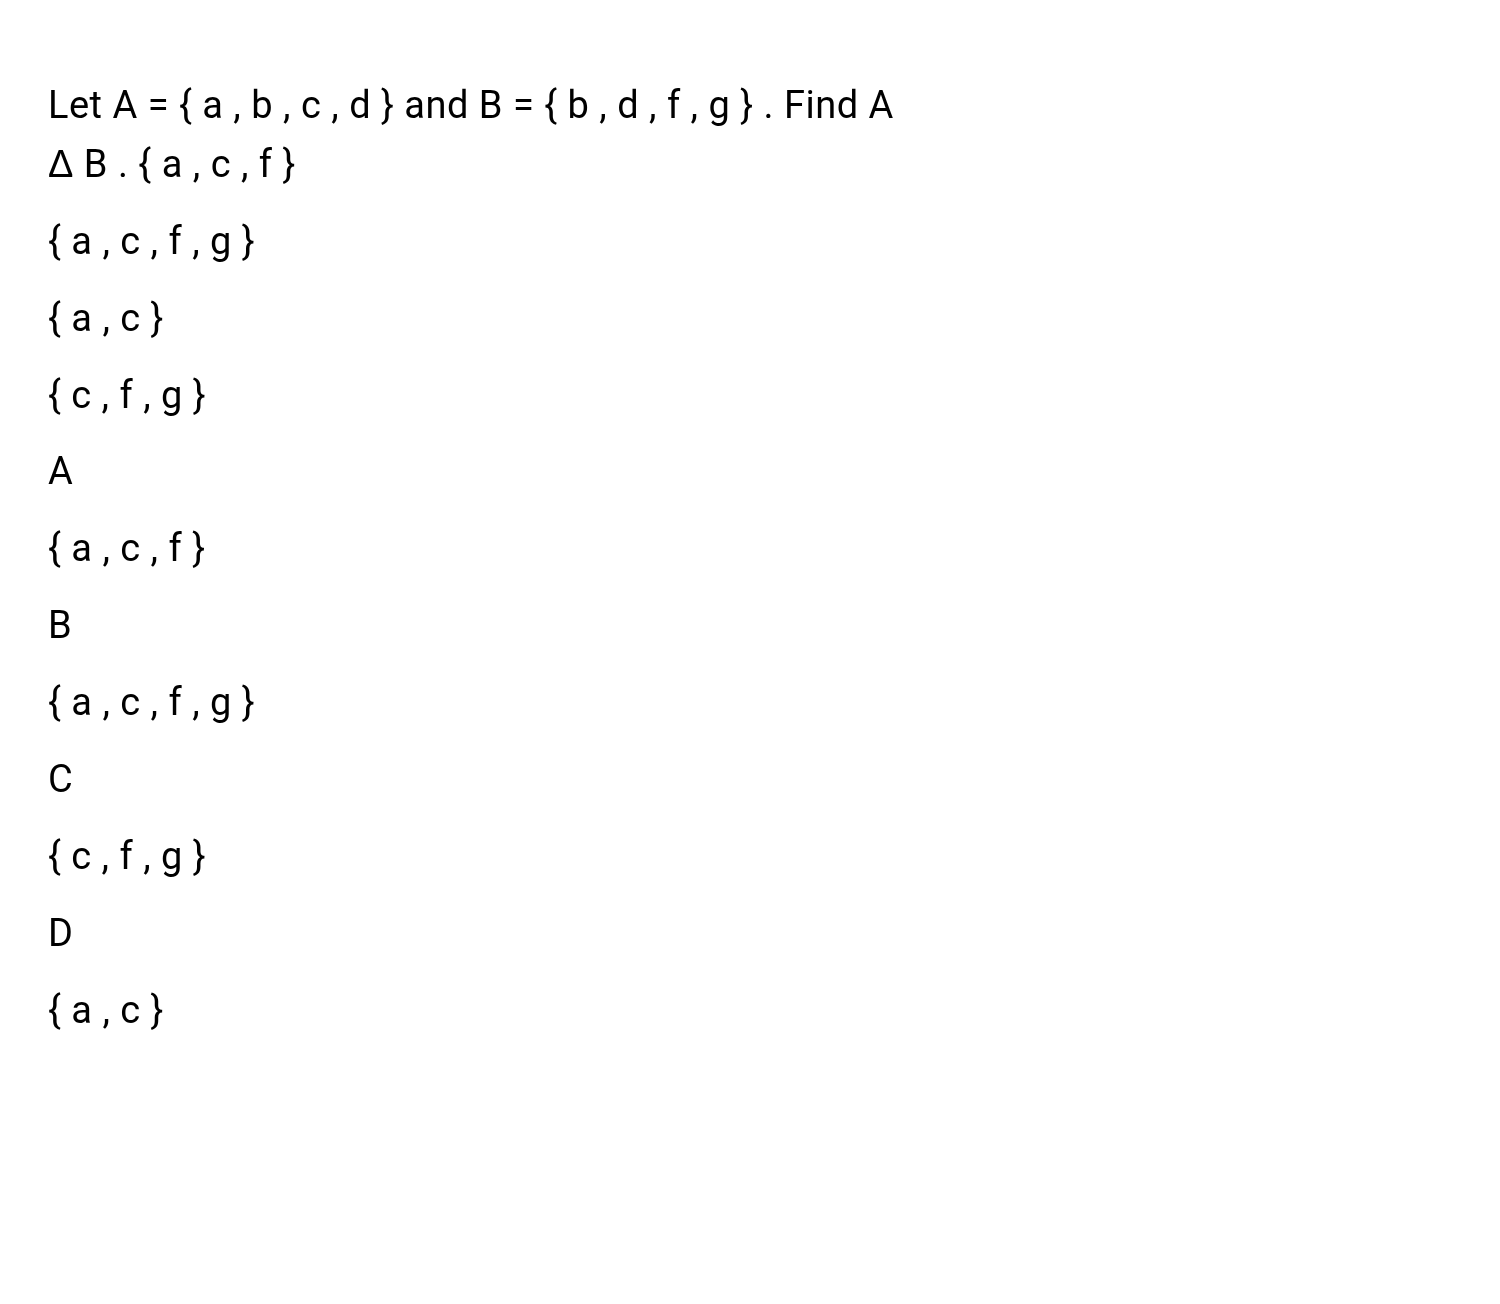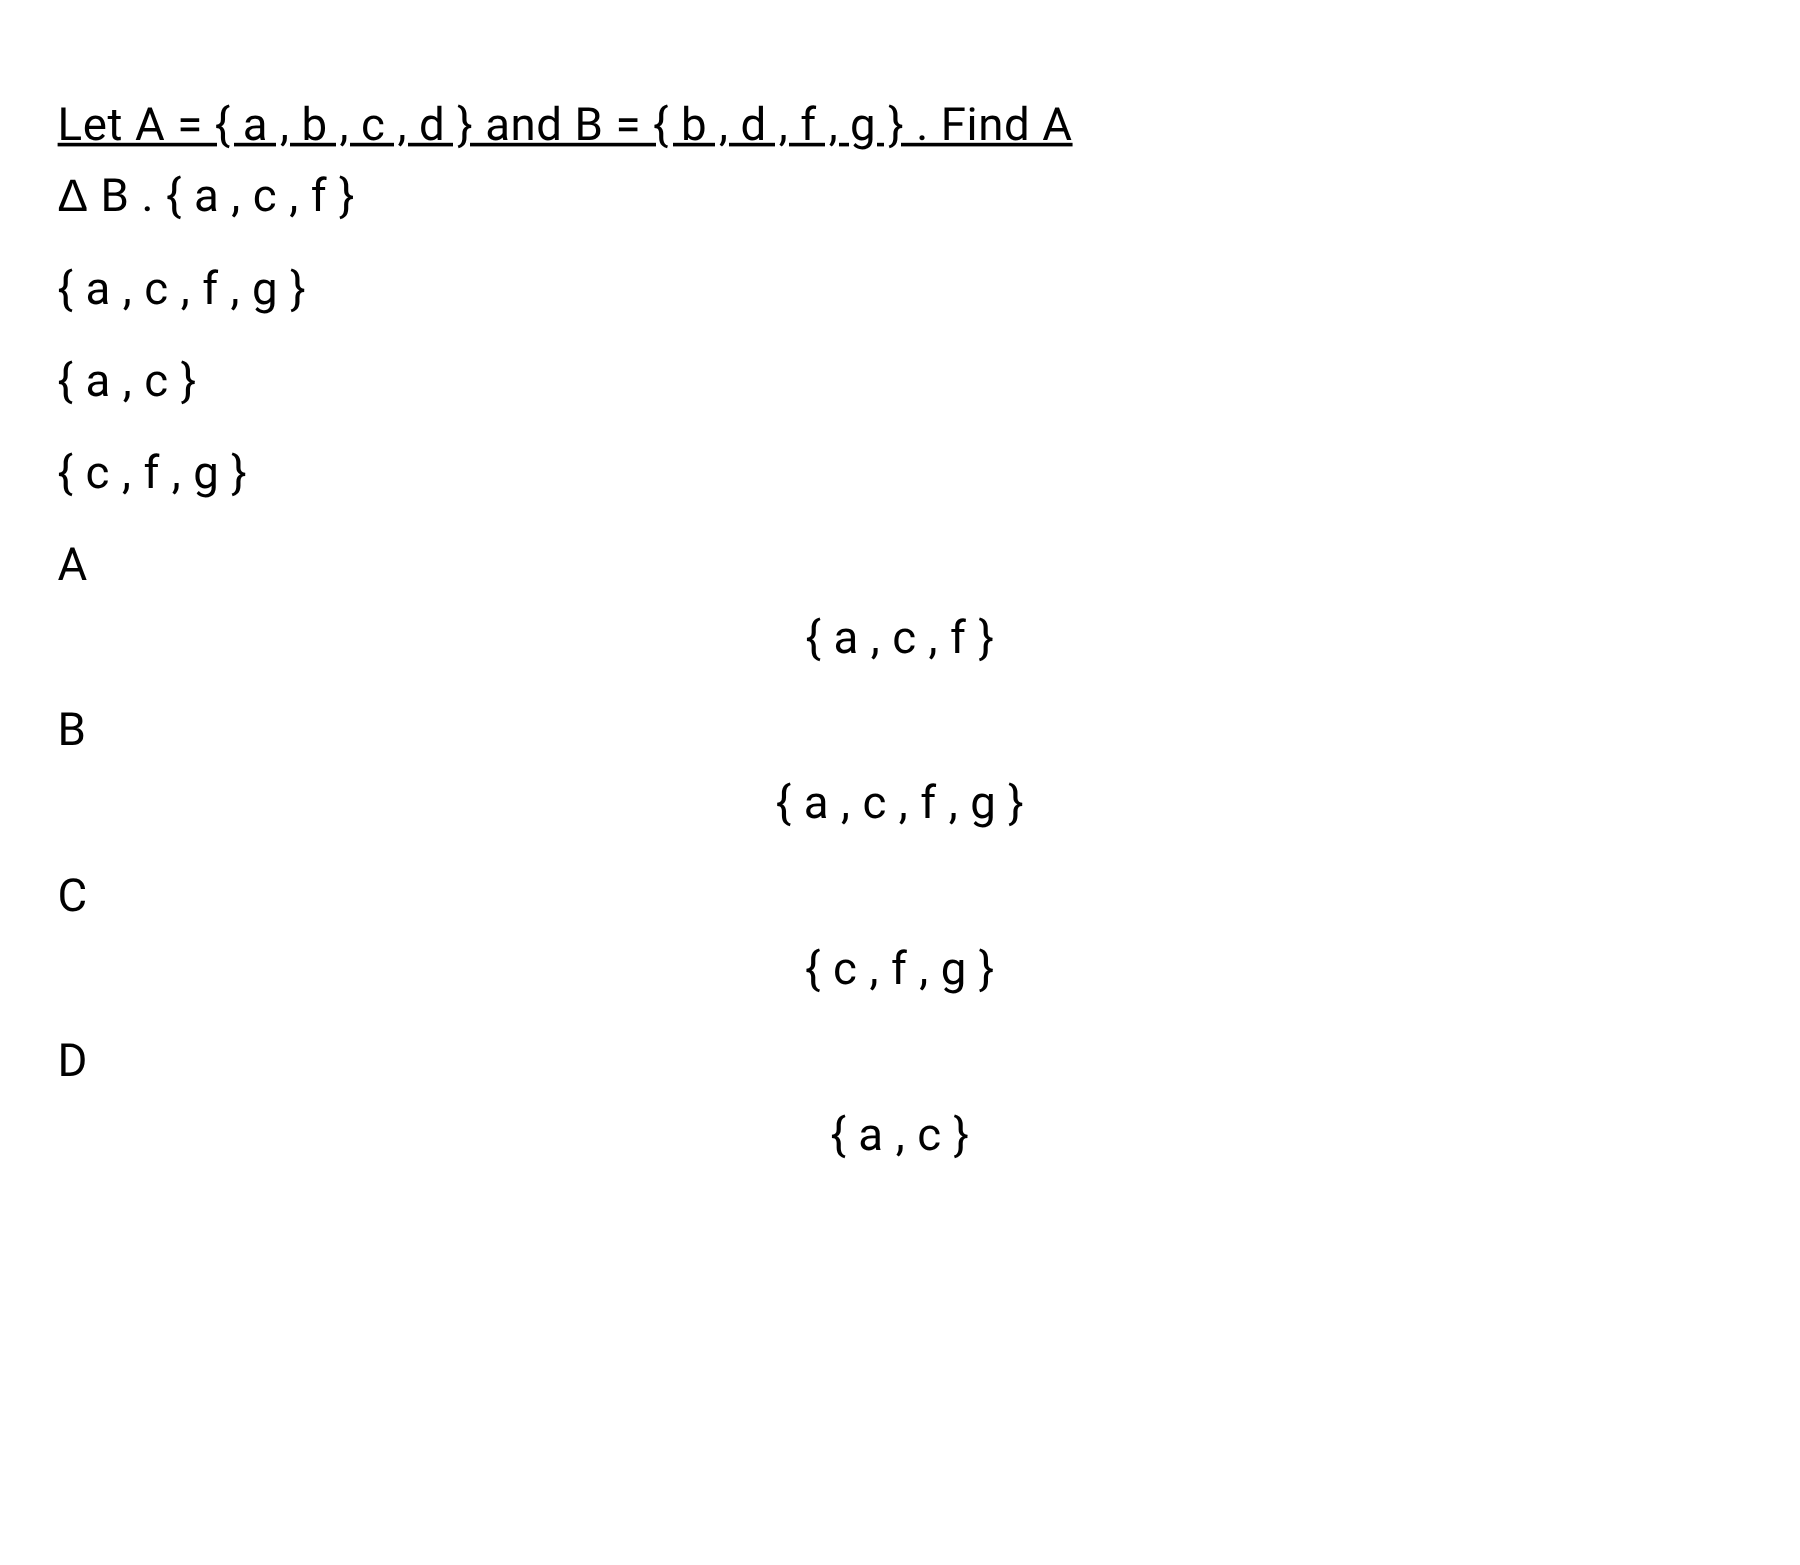--- a/index.html
+++ b/index.html
@@ -13,40 +13,38 @@
       padding: 76px 48px 48px 48px;
       font-size: 38px;
       line-height: 1.55;
       color: #000000;
     }
     .question {
       letter-spacing: 0.5px;
     }
     .question-line1 {
       display: block;
-      text-decoration: underline;
     }
     .question-line2 {
       display: block;
     }
     .delta {
       font-family: "Arial", sans-serif;
     }
     .option-line {
       display: block;
       margin-top: 18px;
     }
     .label-line {
       display: block;
       margin-top: 18px;
     }
     .answer-line {
       display: block;
-      margin-top: 2px;
-      text-align: center;
+      margin-top: 18px;
     }
   </style>
 </head>
 <body>
 
 <div class="question">
   <span class="question-line1">Let A = { a , b , c , d } and B = { b , d , f , g } . Find A</span>
   <span class="question-line2">
     <span> </span><span class="delta">Δ</span><span>  B . { a , c , f }</span>
   </span>

